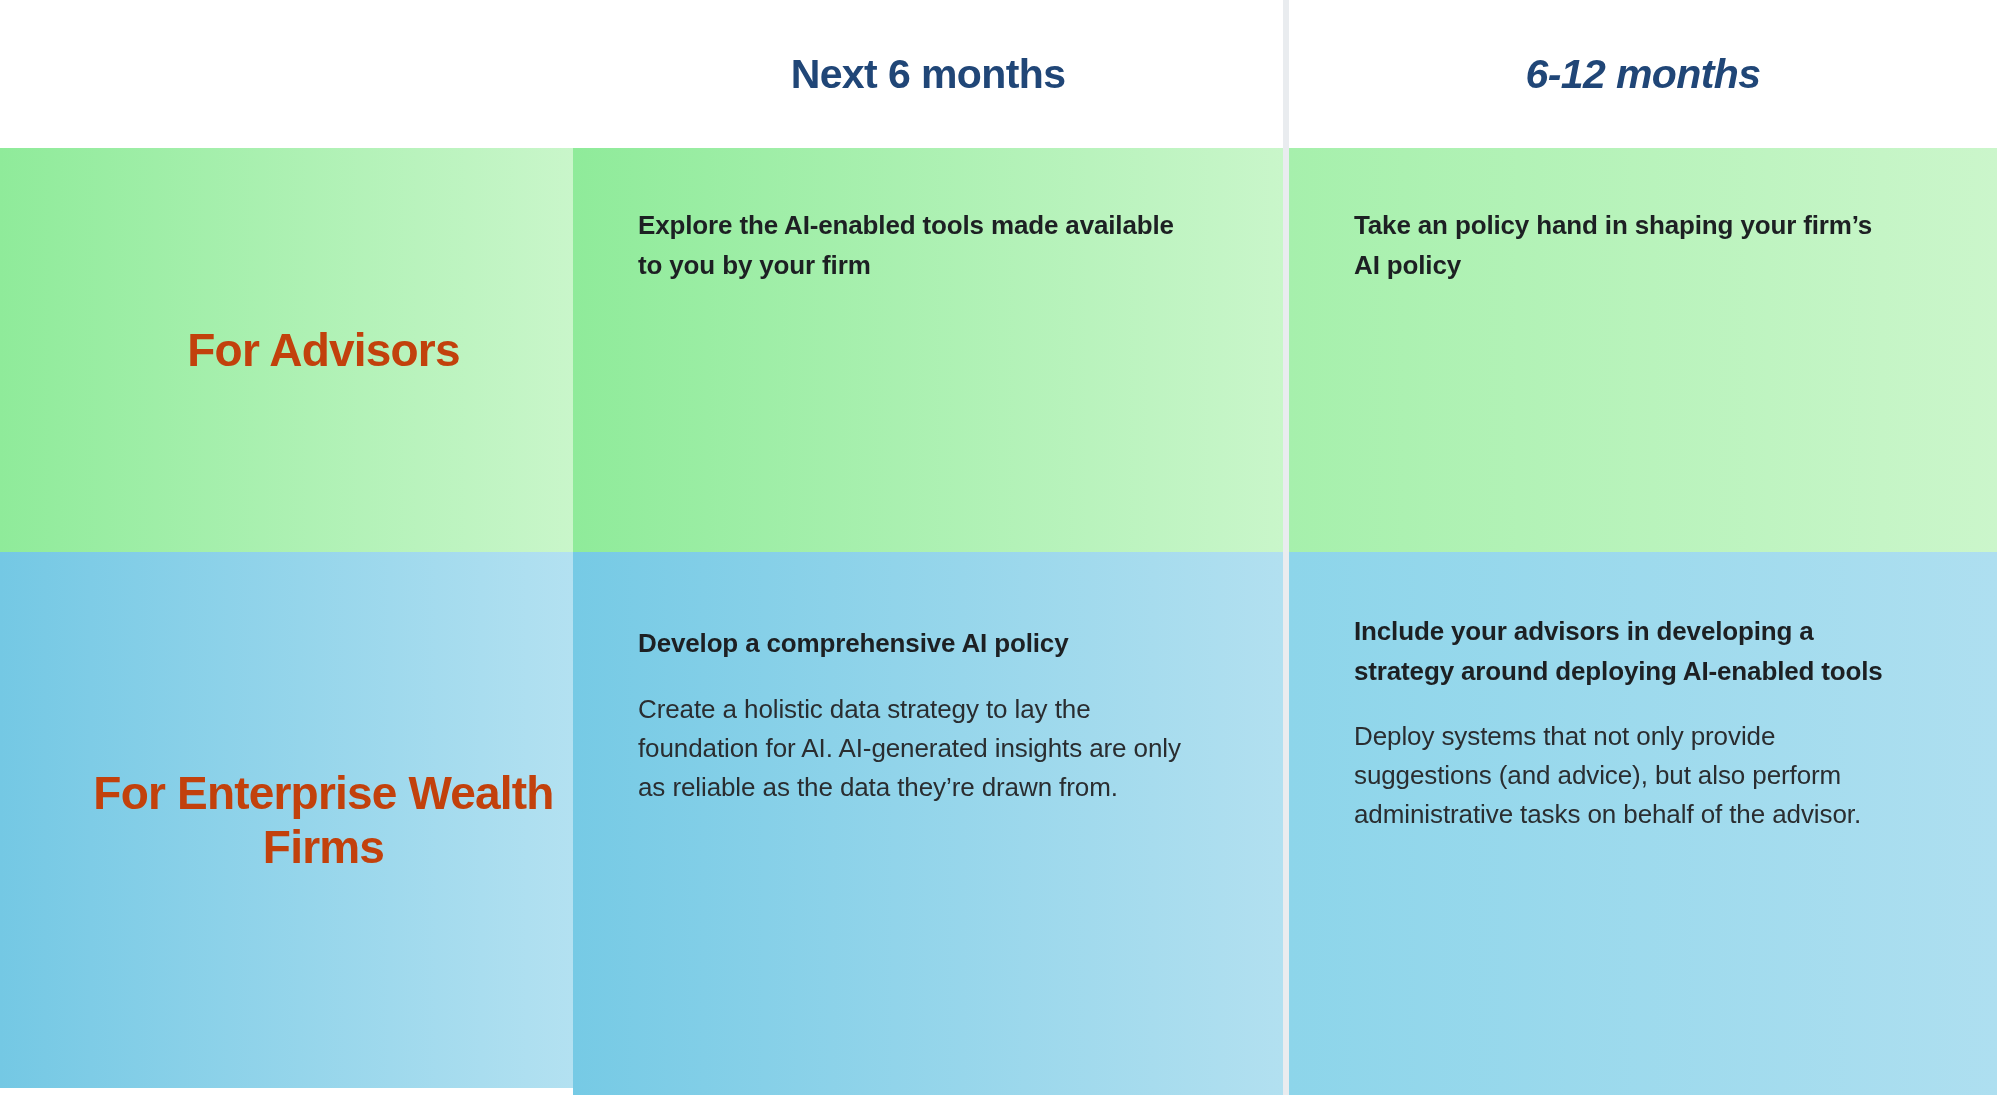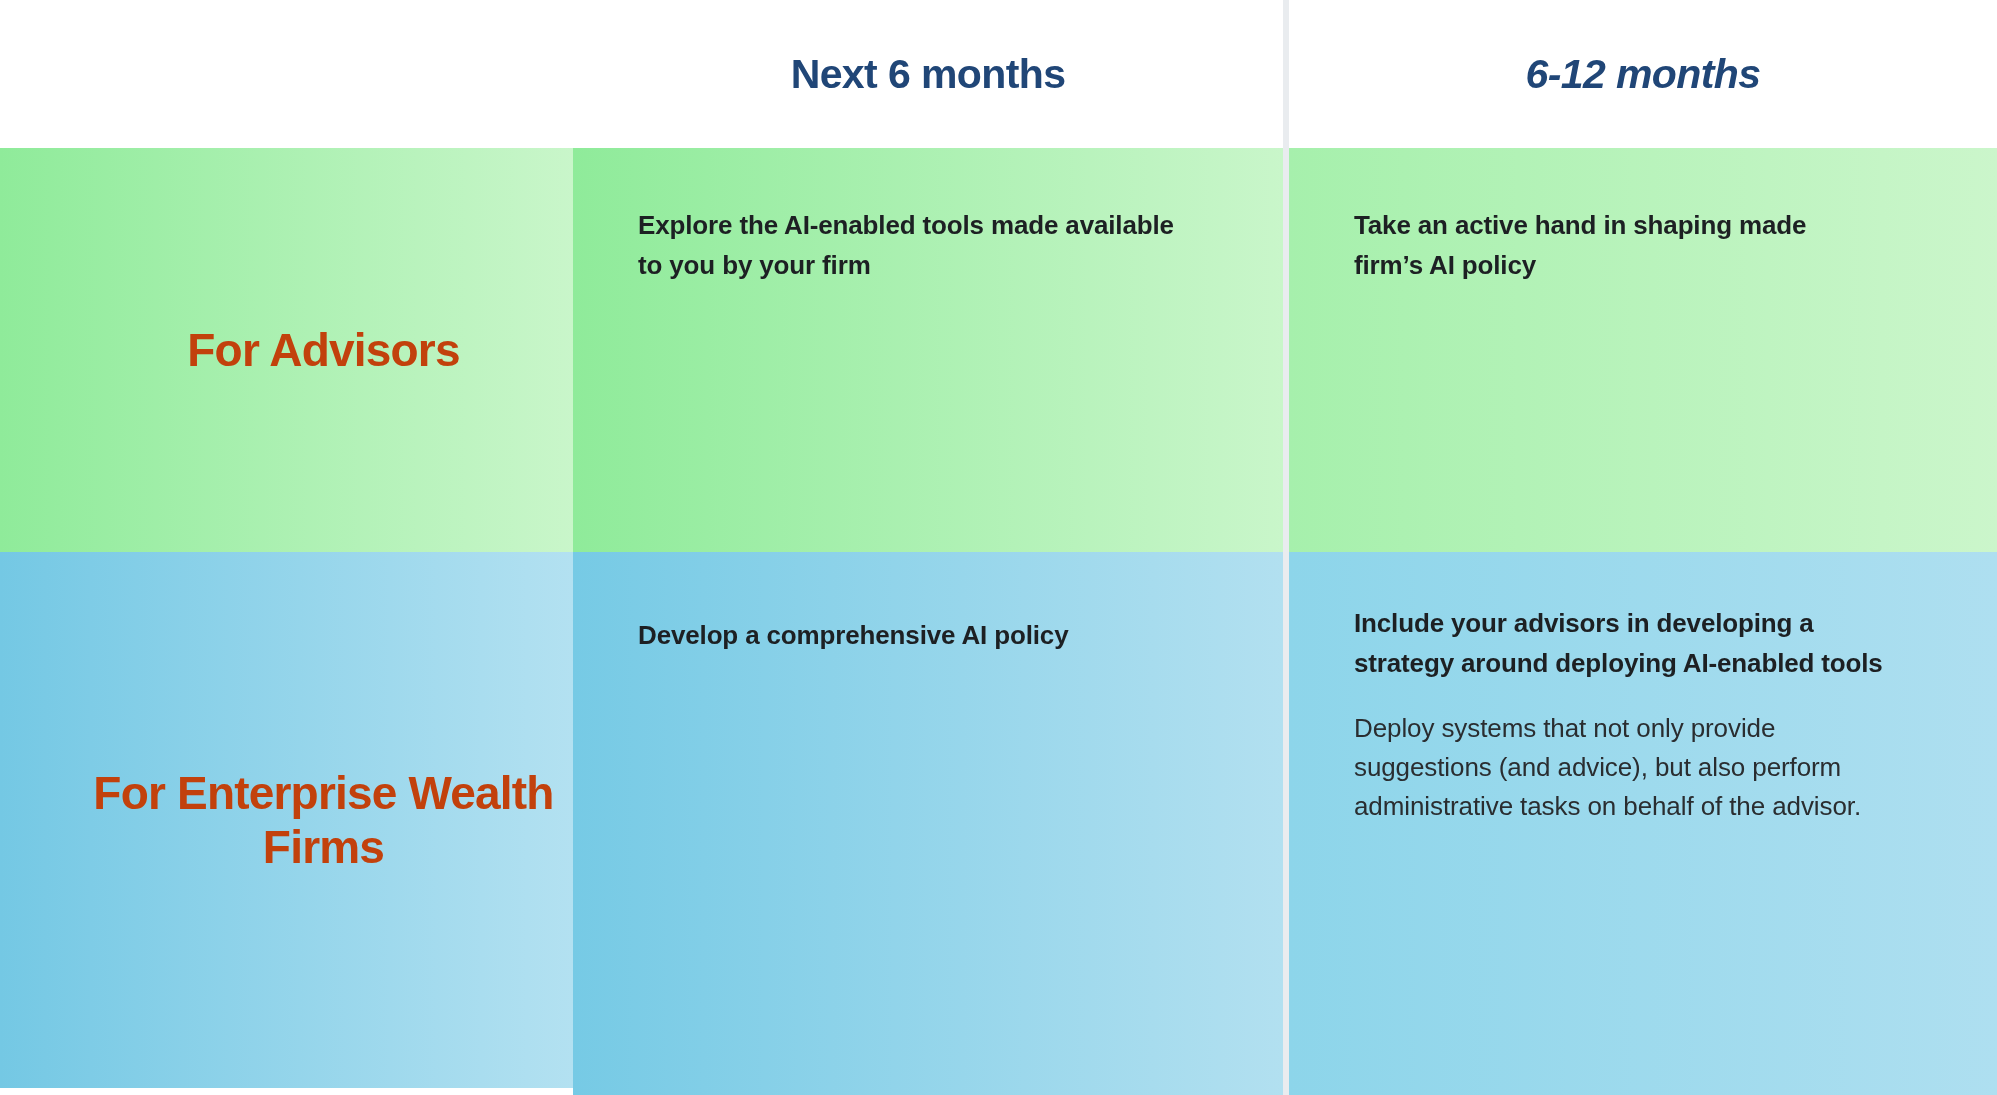--- a/index.html
+++ b/index.html
@@ -128,21 +128,21 @@
     box-sizing: border-box;
     padding: 58px 72px 0 65px;
     z-index: 3;
     color: #1d2023;
     border-radius: 14px;
   }
   .content.c2 { left: 573px;  width: 710px; }
   .content.c3 { left: 1289px; width: 708px; }
 
   .row-blue .content { padding-top: 0; }
-  .row-blue .content .lead { margin-top: 4px; }
+  .row-blue .content .lead { margin-top: 12px; }
 
   .lead {
     font-size: 26px;
     font-weight: 700;
     line-height: 1.52;
     letter-spacing: -0.15px;
     margin: 0;
     color: #1d2023;
   }
   .body-text {
@@ -182,33 +182,34 @@
     <div class="cell c2"></div>
     <div class="cell c3"></div>
 
     <div class="row-label">For Advisors</div>
 
     <div class="content c2">
       <p class="lead">Explore the AI-enabled tools made available to you by your firm</p>
     </div>
 
     <div class="content c3">
-      <p class="lead">Take an active hand in shaping made firm’s AI policy</p>
+      <p class="lead">Take an policy hand in shaping your firm’s AI policy</p>
     </div>
   </div>
 
   <div class="row-blue">
     <div class="cell c1"></div>
     <div class="cell c2"></div>
     <div class="cell c3"></div>
 
     <div class="row-label">For Enterprise Wealth Firms</div>
 
     <div class="content c2">
       <p class="lead">Develop a comprehensive AI policy</p>
+      <p class="body-text">Create a holistic data strategy to lay the foundation for AI. AI-generated insights are only as reliable as the data they’re drawn from.</p>
     </div>
 
     <div class="content c3">
       <p class="lead">Include your advisors in developing a strategy around deploying AI-enabled tools</p>
       <p class="body-text">Deploy systems that not only provide suggestions (and advice), but also perform administrative tasks on behalf of the advisor.</p>
     </div>
   </div>
 
 </div>
 

